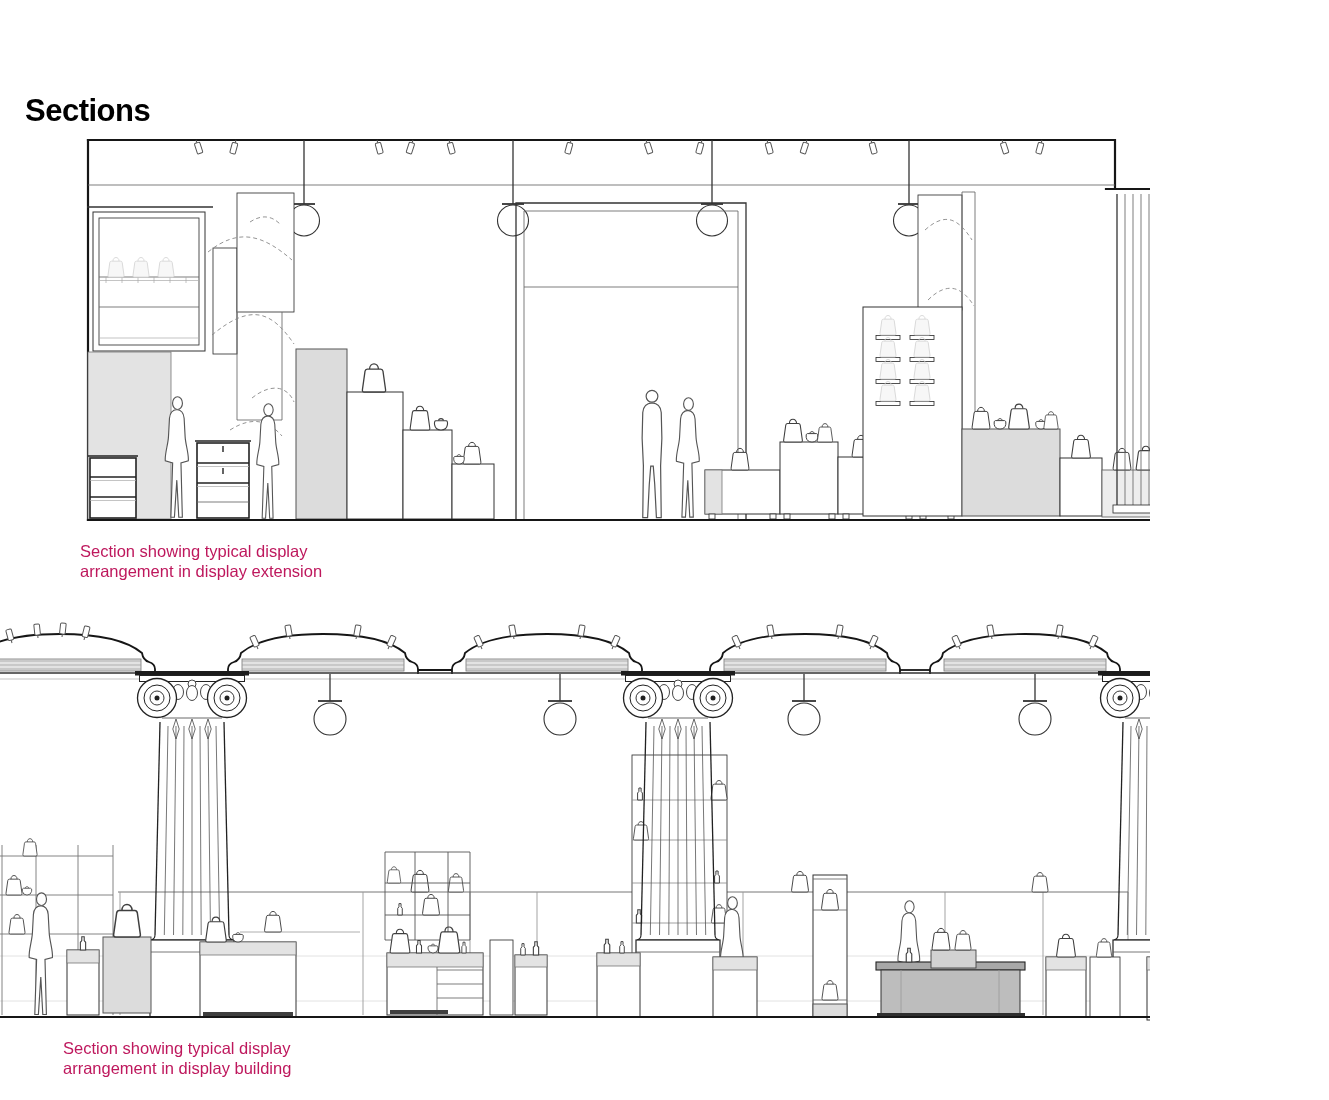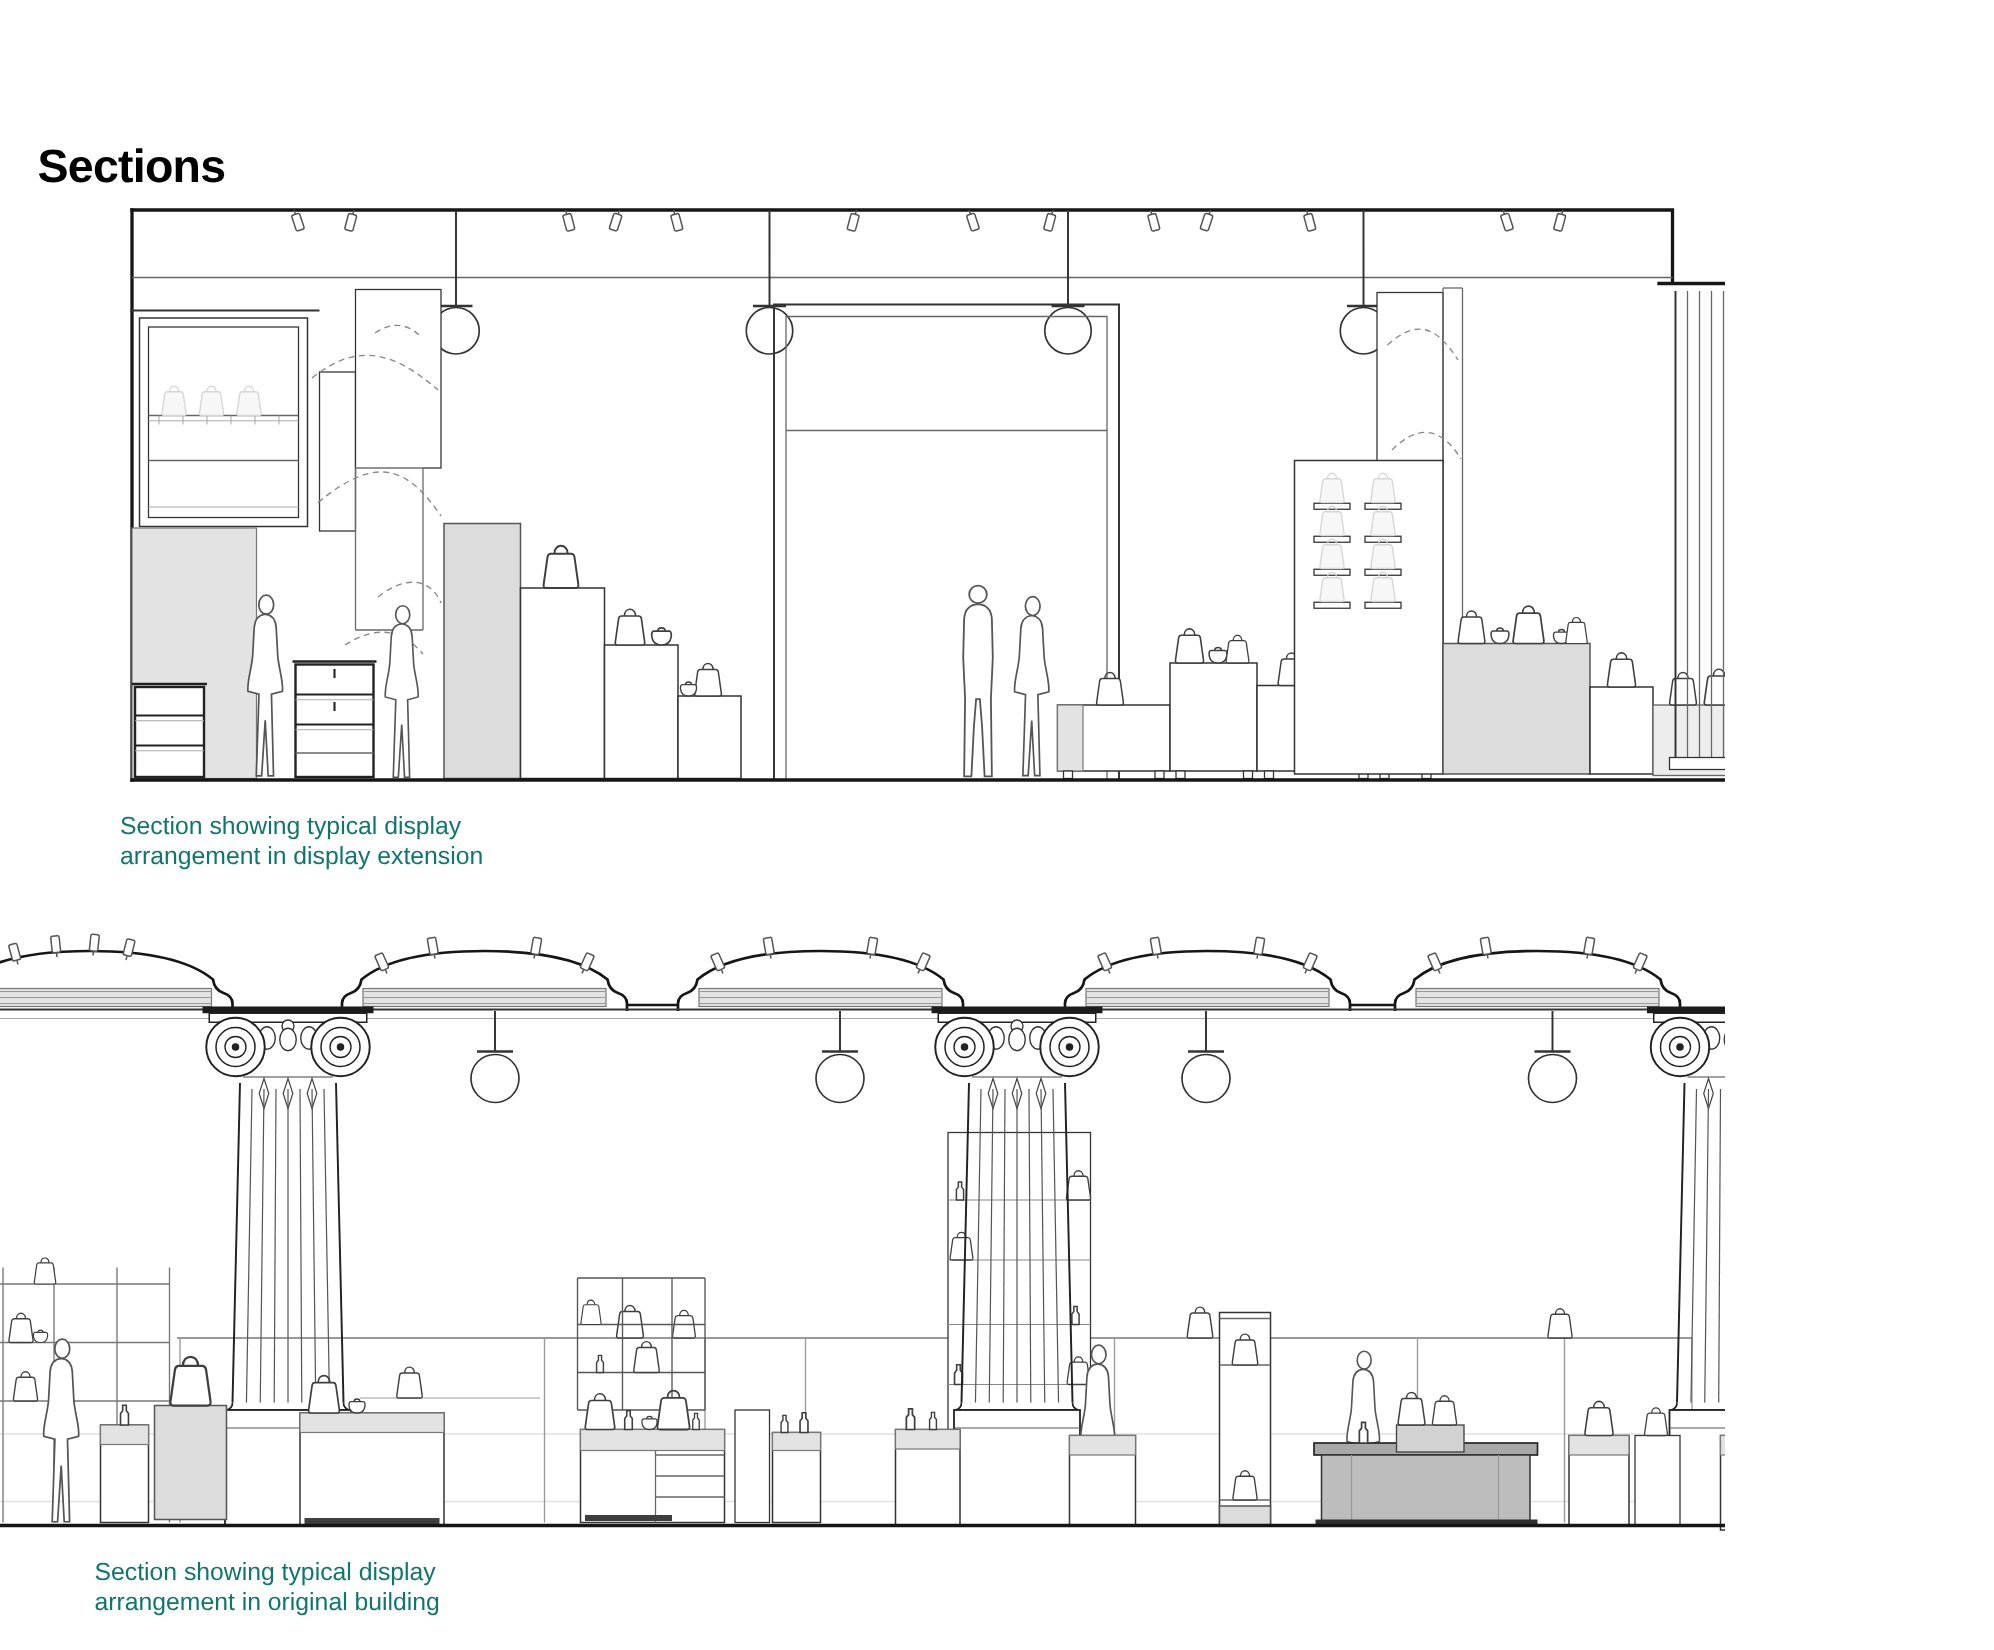--- a/index.html
+++ b/index.html
@@ -1,20 +1,20 @@
 <!DOCTYPE html>
 <html><head>
 <meta charset="utf-8">
 <style>
   html,body{margin:0;padding:0;background:#fff;}
   #sheet{position:relative;width:1150px;height:1100px;background:#fff;overflow:hidden;
          font-family:"Liberation Sans","DejaVu Sans",sans-serif;}
   #page-title{position:absolute;left:25px;top:74px;font-size:31px;font-weight:700;
               letter-spacing:-0.5px;color:#000;line-height:1;}
-  .caption{position:absolute;font-size:16.5px;line-height:20px;color:#0f766e;}
+  .caption{position:absolute;font-size:16.5px;line-height:20px;color:#be185d;}
   #caption-1{left:80px;top:541px;}
   #caption-2{left:63px;top:1038px;}
   #scale-bar{position:absolute;left:1192px;top:1036px;}
   #scale-bar text{font-size:15px;fill:#222;font-family:"Liberation Sans",sans-serif;}
   svg{position:absolute;display:block;}
   
   .s1{stroke:#161616;stroke-width:2.2;fill:none;stroke-linecap:square;}
   .s1b{stroke:#161616;stroke-width:1.8;fill:none;}
   .s2{stroke:#333;stroke-width:1.3;fill:none;}
   .s3{stroke:#666;stroke-width:0.85;fill:none;}
@@ -562,21 +562,21 @@
       <use href="#fig-w" class="fig" transform="translate(1247,909) scale(0.87)"></use>
       <use href="#bag" class="it" transform="translate(1236,975) scale(1.3)"></use>
       <use href="#fig-m" class="fig" transform="translate(1301,898) scale(0.96)"></use>
     </g>
 
     <path class="s1" d="M0,1017 H1329"></path>
   </svg>
 
   <div id="caption-2" class="caption">
     <span>Section showing typical display</span><br>
-    <span>arrangement in original building</span>
+    <span>arrangement in display building</span>
   </div>
 
   <svg id="scale-bar" width="80" height="40">
     <text x="8" y="14">0</text>
     <text x="28" y="14">0.5m</text>
     <path d="M12,20 V32 H46 V20" fill="none" stroke="#333" stroke-width="1.3"></path>
   </svg>
 
 </div>
 

